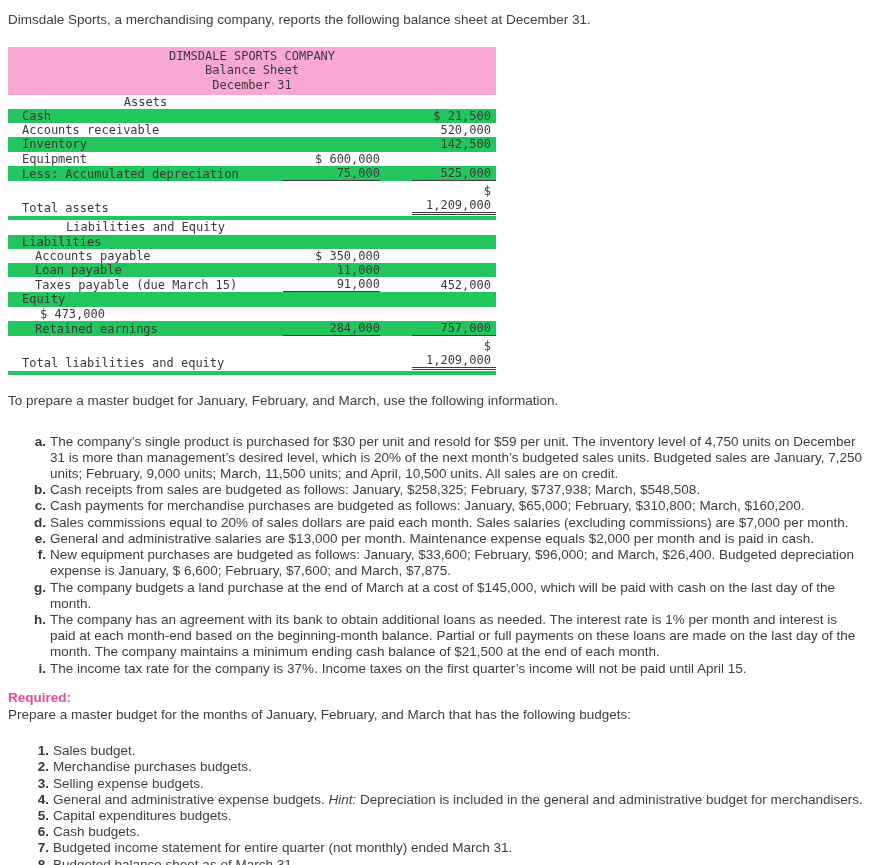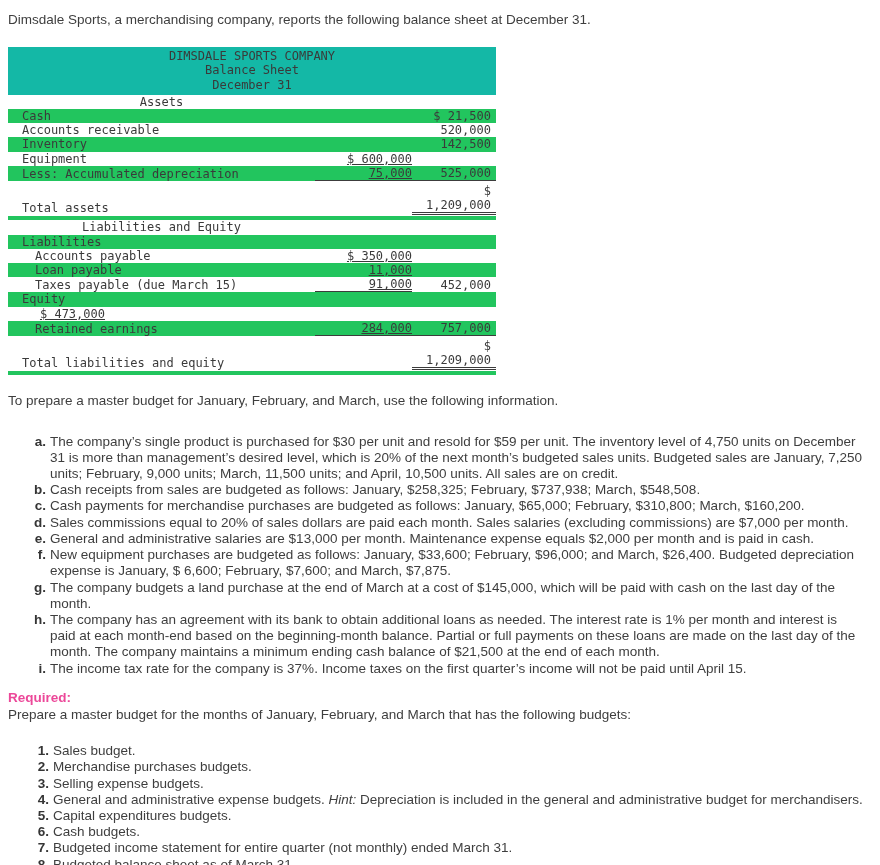--- a/index.html
+++ b/index.html
@@ -19,32 +19,32 @@
   
   .bs-table {
     width: 488px;
     font-family: "DejaVu Sans Mono", "Liberation Mono", monospace;
     font-size: 12px;
     line-height: 14.2px;
     color: #3a3a3a;
     margin-bottom: 18px;
   }
   .bs-header {
-    background: #14b8a6;
+    background: #f9a8d4;
     text-align: center;
     padding: 2px 0 3px 0;
   }
   .bs-row { display: flex; min-height: 14.2px; align-items: flex-end; }
   .bs-row.shade { background: #22c55e; }
   .bs-row.spacer { height: 4px; min-height: 4px; }
   .bs-row.total { padding: 3px 0 1px 0; }
   .bs-label { flex: 1; padding-left: 14px; }
   .bs-label.ind { padding-left: 27px; }
   .bs-row.section .bs-label { text-align: center; padding-left: 0; }
-  .bs-c1 { width: 97px; margin-right: 0; text-align: right; text-decoration: underline; }
+  .bs-c1 { width: 97px; margin-right: 32px; text-align: right; }
   .bs-c2 { width: 79px; padding-right: 5px; text-align: right; }
   .u  { border-bottom: 1px solid #3c3c3c; }
   .uu { border-bottom: 3px double #3c3c3c; }
 
   .prepare { margin-bottom: 24px; }
 
   
   .ltr-list { margin-left: 22px; margin-bottom: 13px; }
   .num-list { margin-left: 27px; margin-top: 20px; }
   .li { display: flex; }

